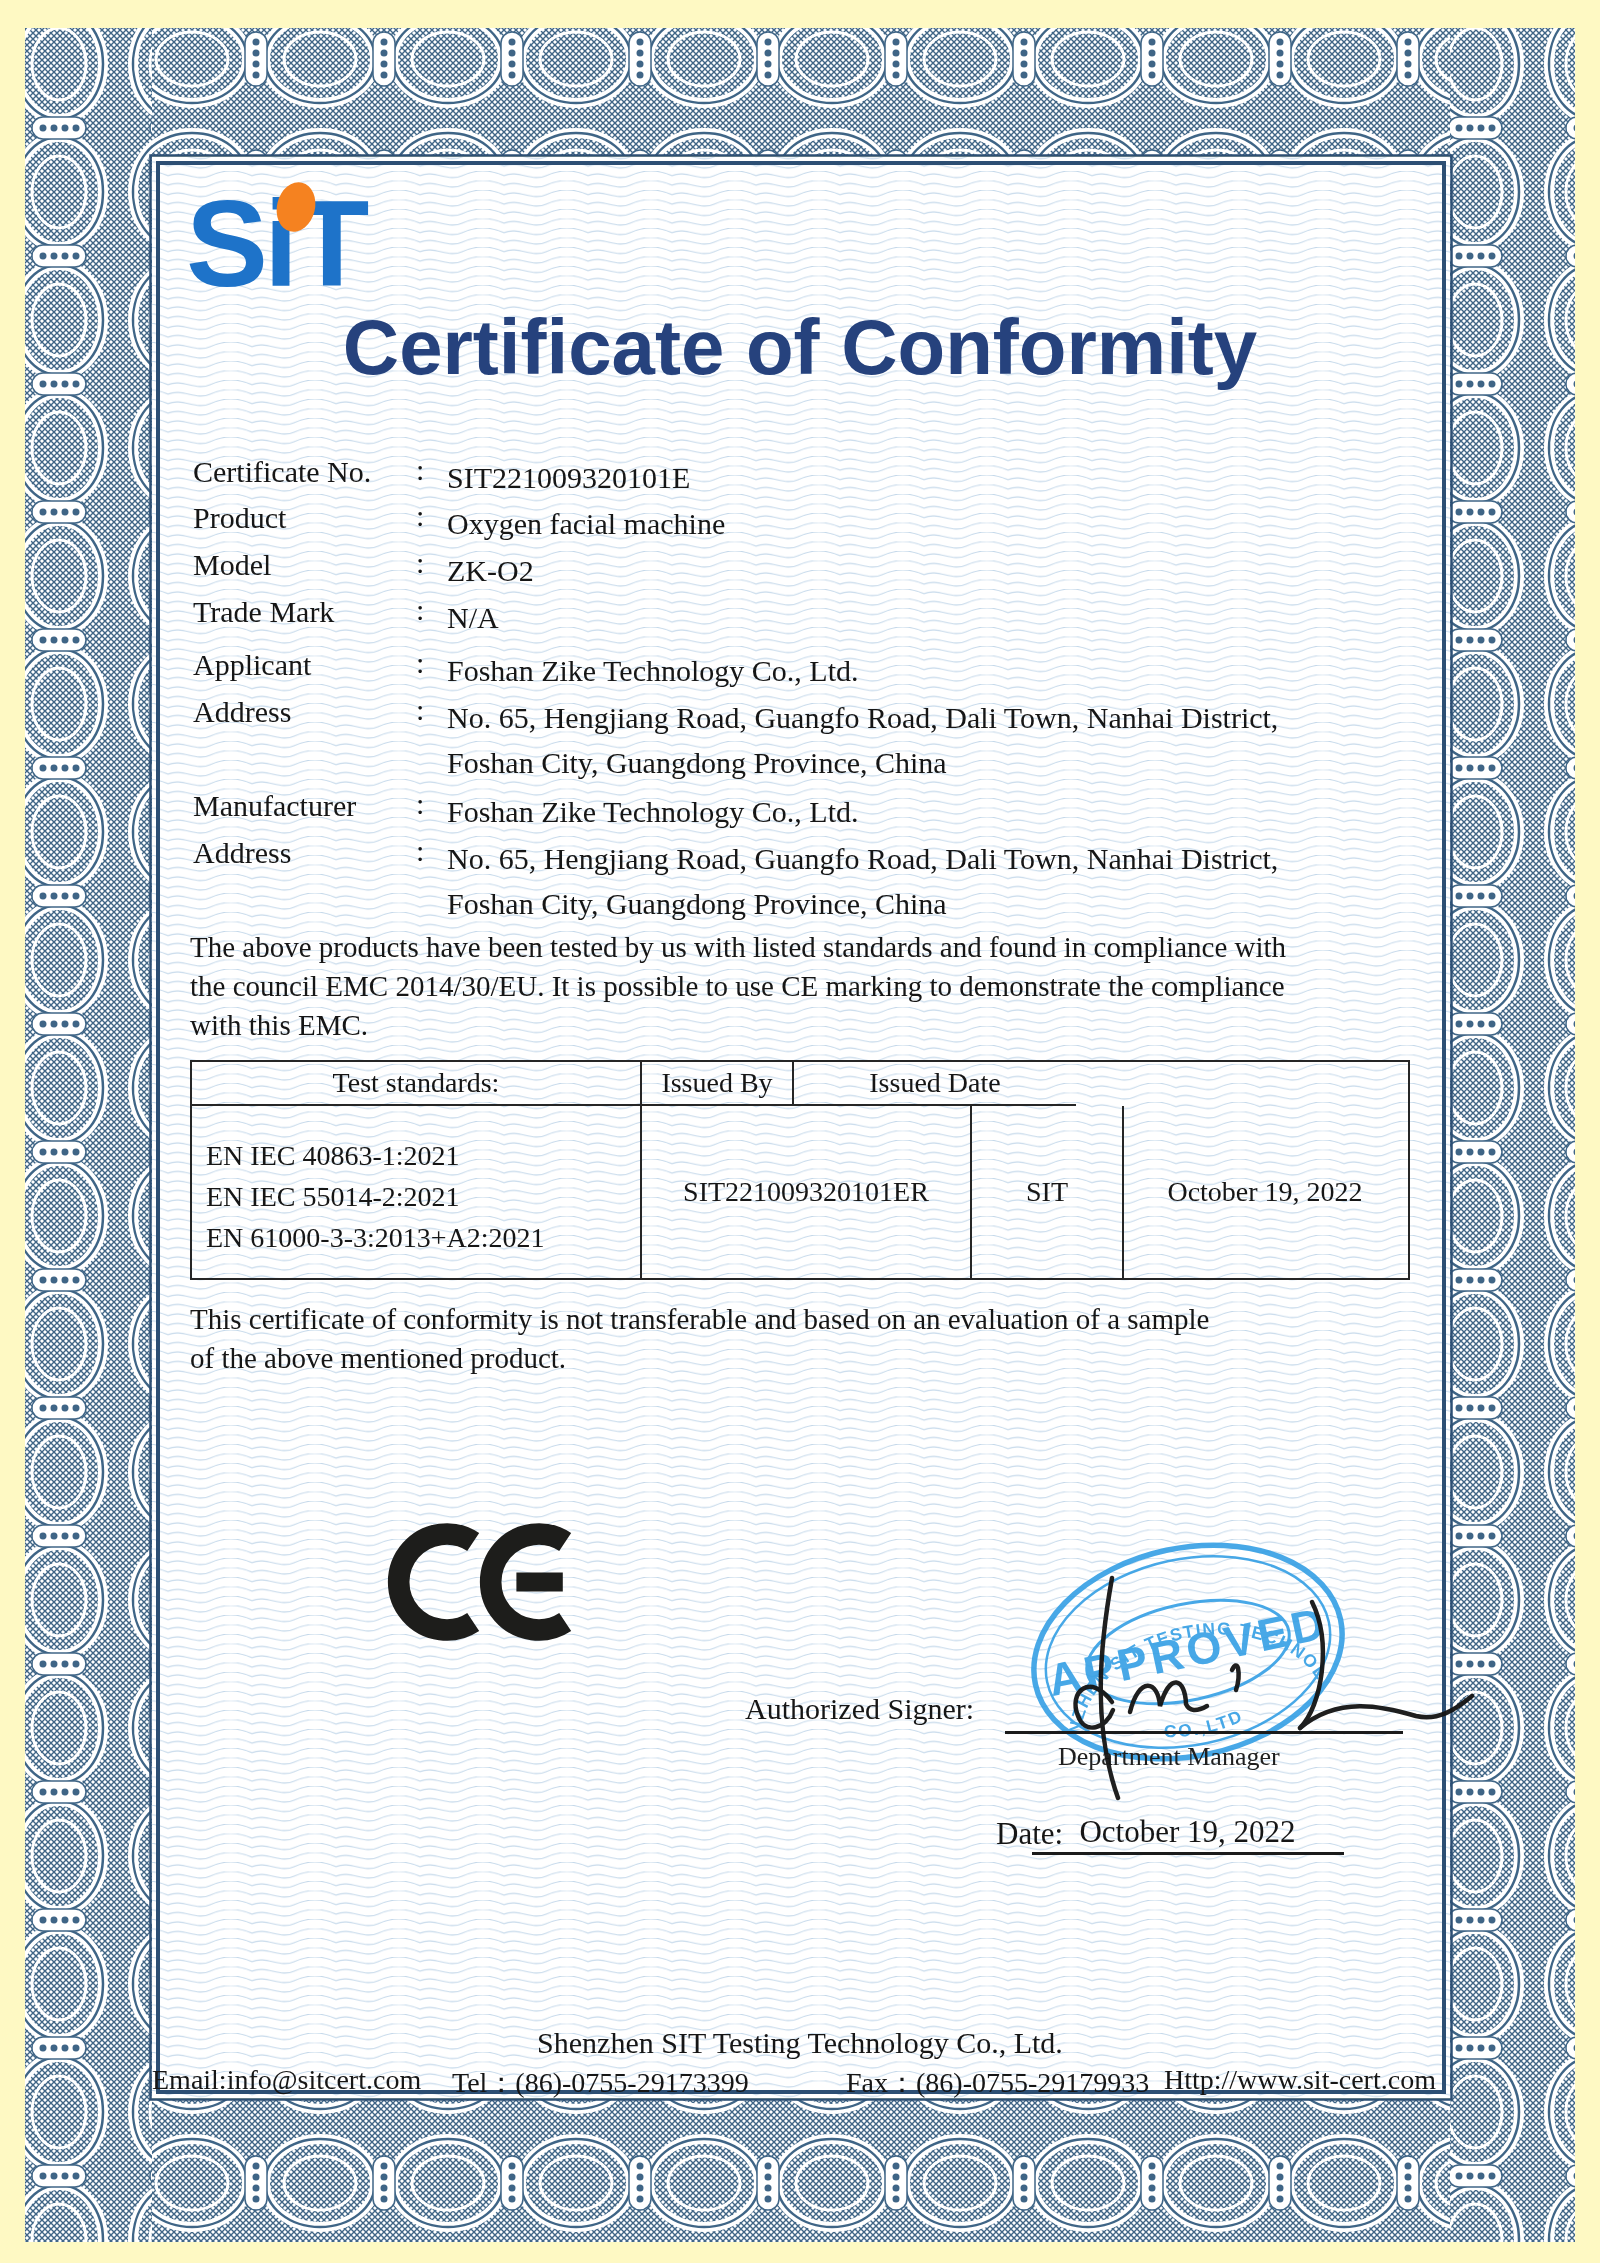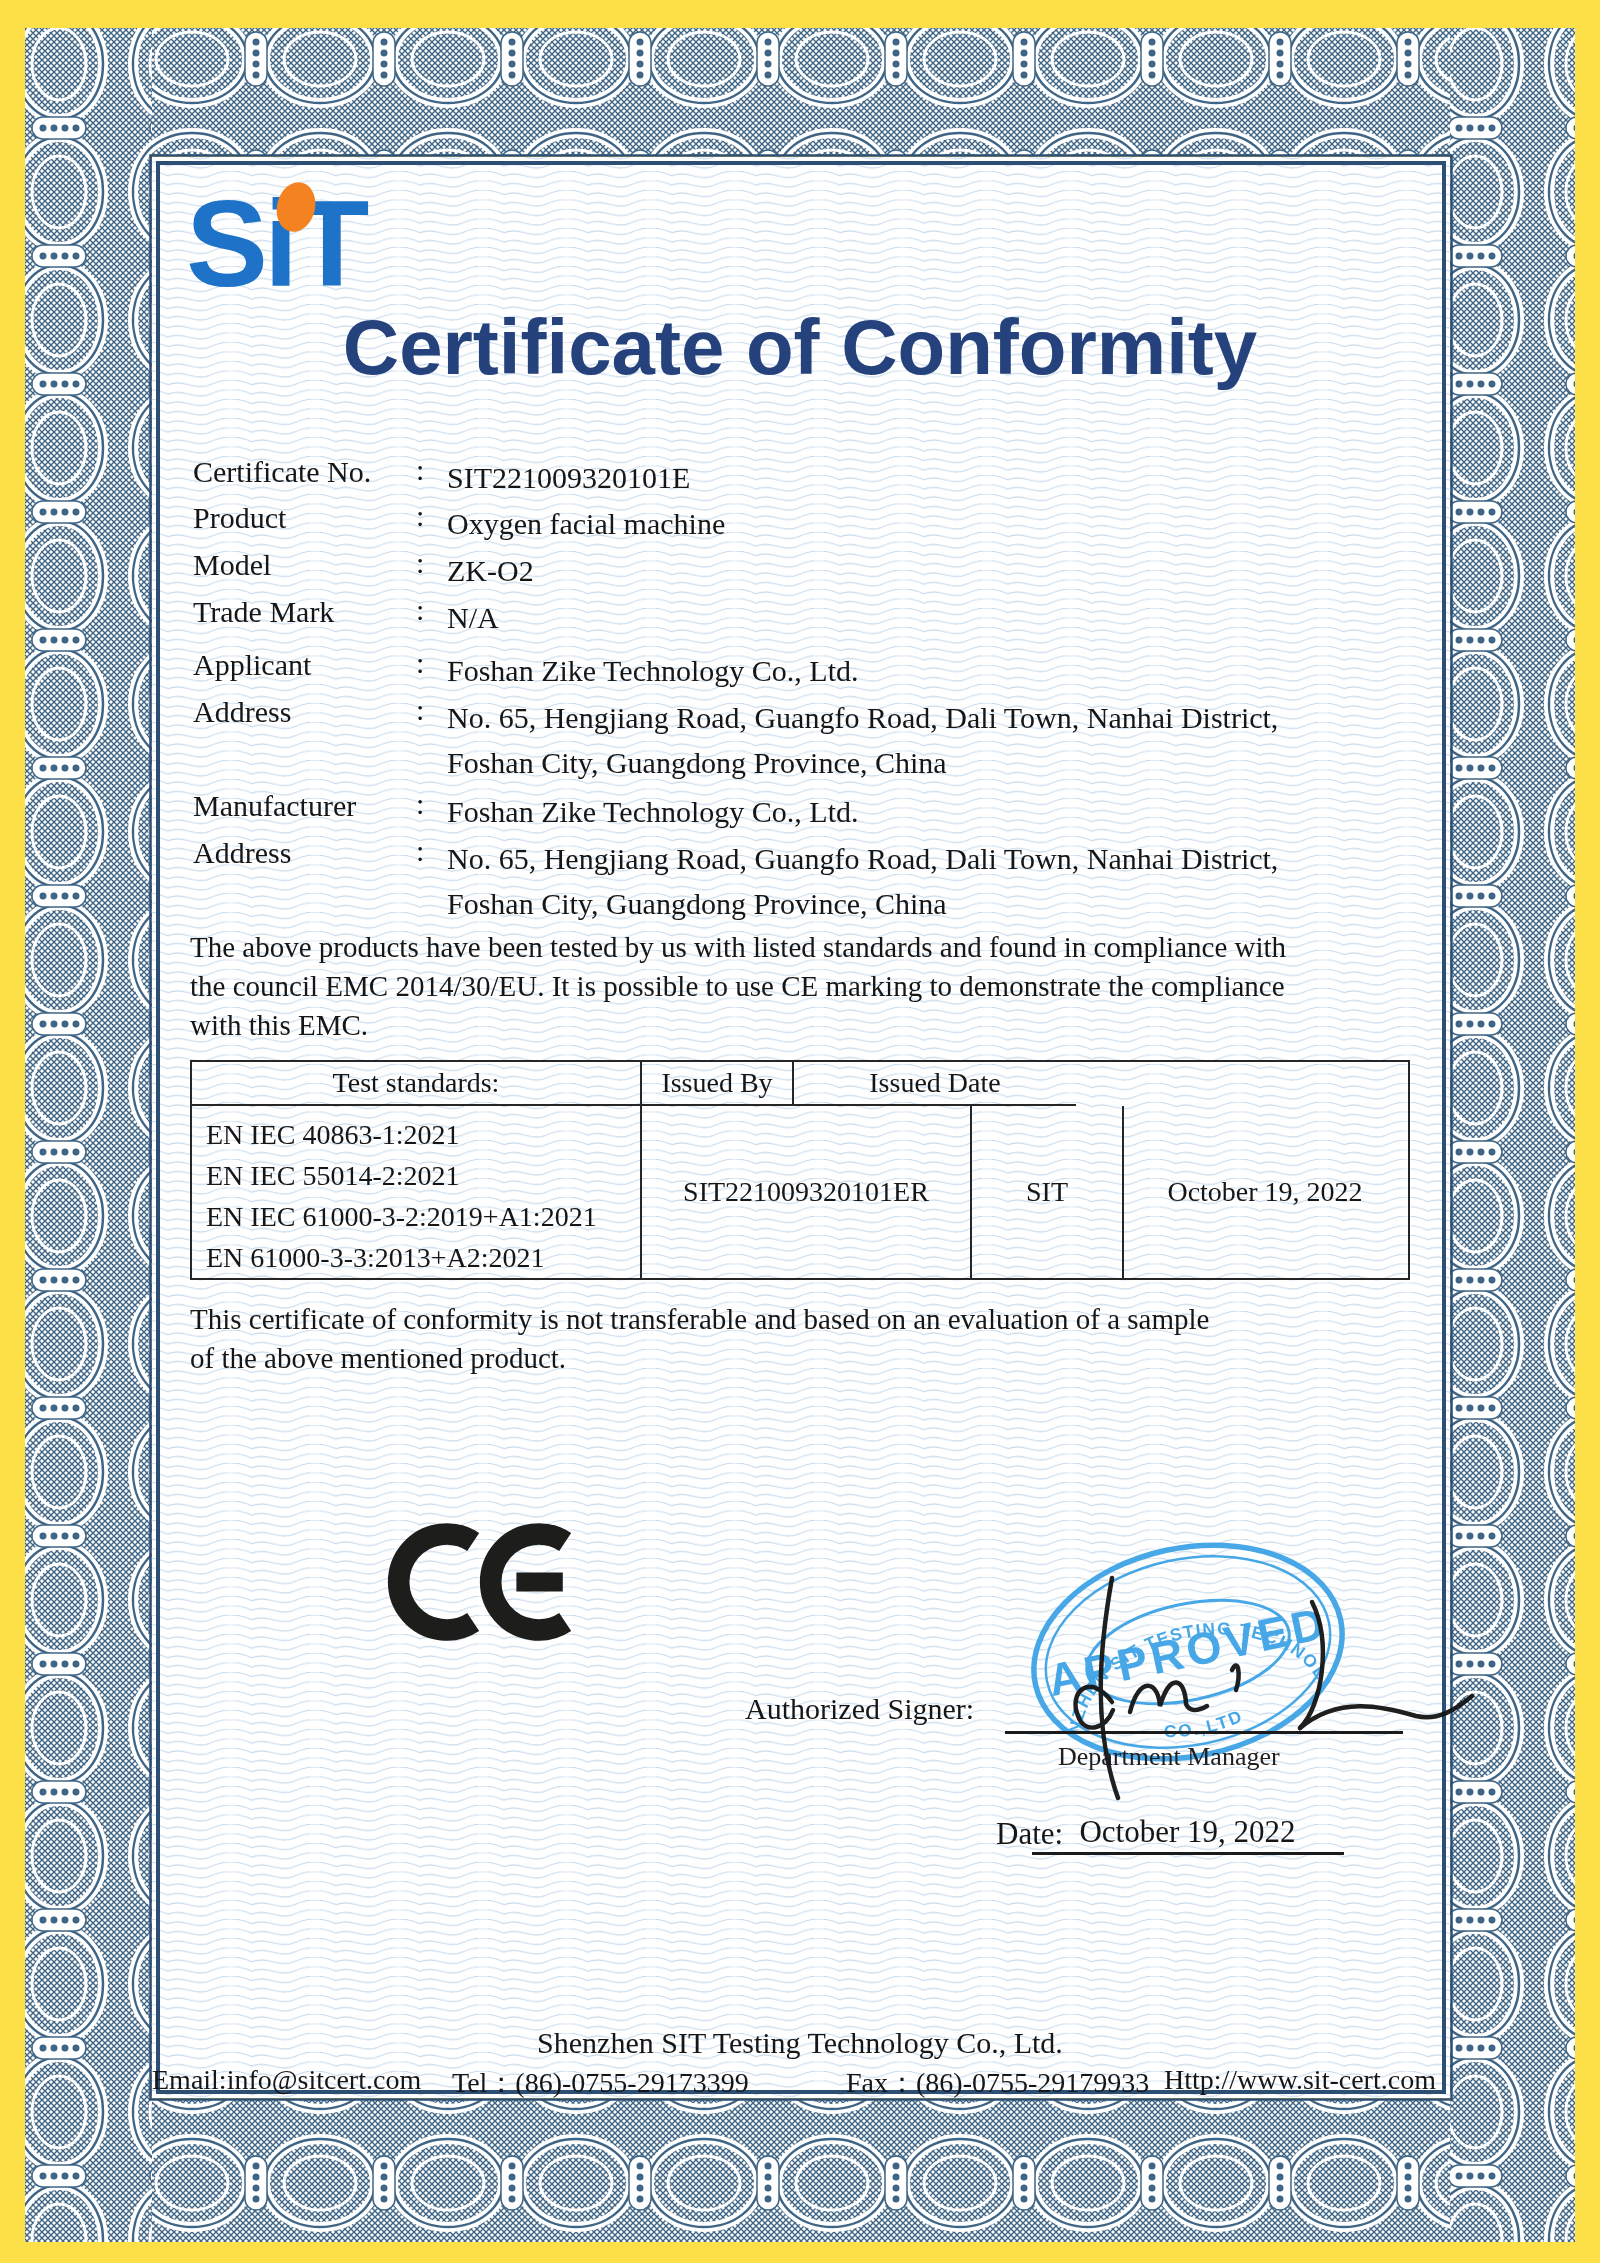--- a/index.html
+++ b/index.html
@@ -1,17 +1,17 @@
 <!DOCTYPE html>
 <html><head>
 <meta charset="utf-8">
 <title>Certificate</title>
 <style>
   html,body{margin:0;padding:0;background:#ffffff;}
-  .page{position:relative;width:1600px;height:2263px;background:#fde047;overflow:hidden;
+  .page{position:relative;width:1600px;height:2263px;background:#fef9c3;overflow:hidden;
         font-family:"Liberation Serif", serif;color:#161616;}
   .bgsvg{position:absolute;left:0;top:0;width:1600px;height:2263px;}
   .logo{position:absolute;left:186px;top:182px;font-family:"Liberation Sans",sans-serif;
         font-weight:900;font-size:123px;line-height:1;letter-spacing:-4px;color:#1e73c9;}
   .logo-dot{position:absolute;left:277px;top:182px;width:38px;height:50px;border-radius:50%;
         background:#f58220;transform:rotate(14deg);}
   .title{position:absolute;left:0;top:302px;width:1600px;text-align:center;
         font-family:"Liberation Sans",sans-serif;font-weight:bold;font-size:78px;
         color:#26427d;letter-spacing:0px;}
   .frow{position:absolute;left:0;width:1460px;font-size:30px;}
@@ -166,21 +166,20 @@
     <div class="trow">
       <div class="cell hcell hc c1">Test standards:</div>
       <div class="cell hcell hc c3">Issued By</div>
       <div class="cell hcell hc c4">Issued Date</div>
     </div>
     <div class="trow">
       <div class="cell bc c1">
         <div class="stdlist">
           <div>EN IEC 40863-1:2021</div>
           <div>EN IEC 55014-2:2021</div>
-          <div>EN IEC 61000-3-2:2019+A1:2021</div>
           <div>EN 61000-3-3:2013+A2:2021</div>
         </div>
       </div>
       <div class="cell bc c2">SIT221009320101ER</div>
       <div class="cell bc c3">SIT</div>
       <div class="cell bc c4">October 19, 2022</div>
     </div>
   </div>
 
   <div class="para" style="top:1300px">

